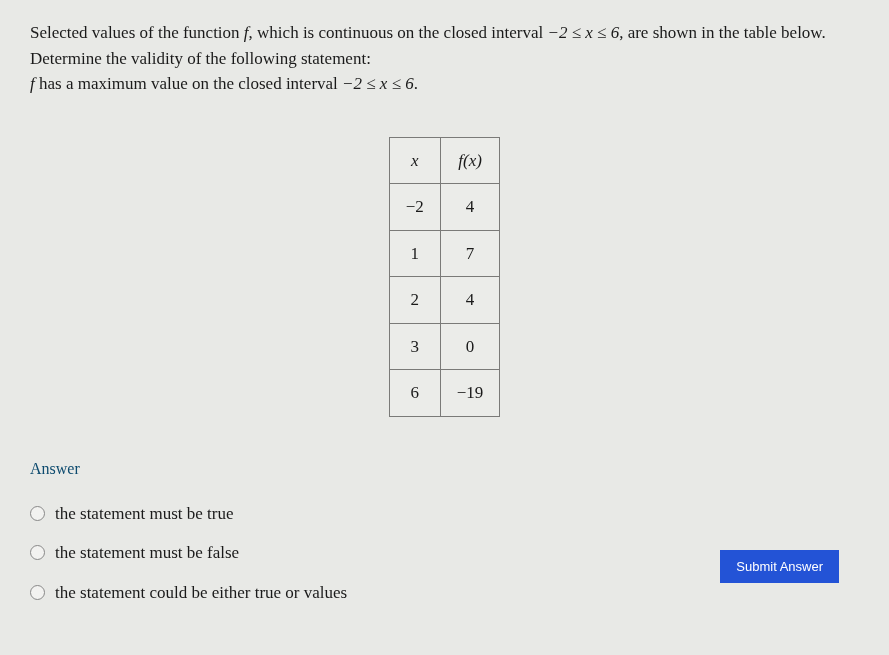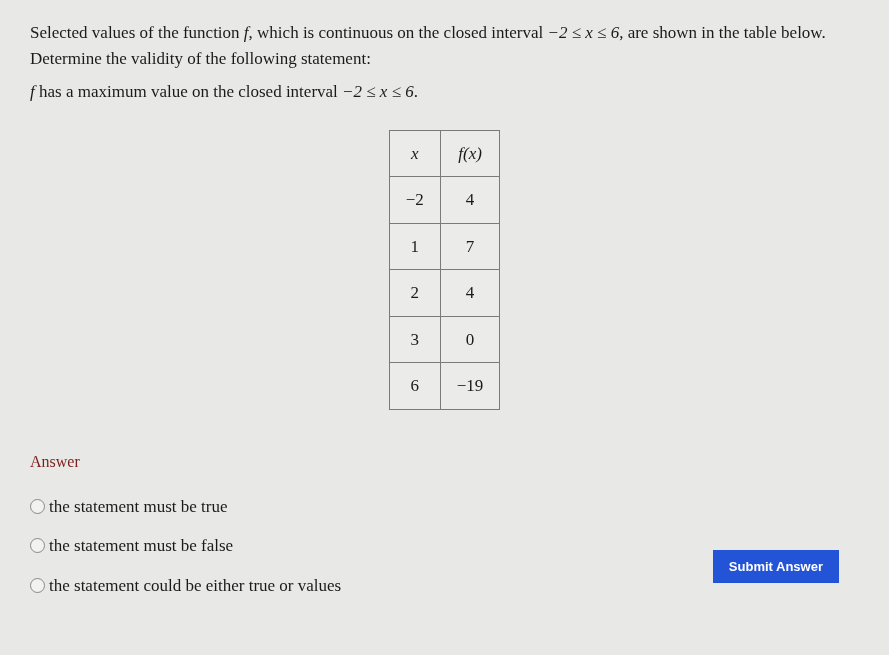--- a/index.html
+++ b/index.html
@@ -12,24 +12,24 @@
       background: #e8e9e6;
       width: 889px;
       height: 655px;
       padding: 20px 30px;
       color: #1a1a1a;
       font-size: 17px;
       line-height: 1.5;
       position: relative;
     }
     .problem-text {
-      margin-bottom: 8px;
+      margin-bottom: 0;
     }
     .statement-text {
-      margin-bottom: 25px;
+      margin-bottom: 40px;
     }
     .math-var {
       font-style: italic;
       font-family: Georgia, serif;
     }
     .table-wrap {
       display: flex;
       justify-content: center;
       margin-bottom: 40px;
     }
@@ -44,30 +44,30 @@
       font-weight: normal;
       min-width: 50px;
     }
     table.data th {
       font-weight: normal;
     }
     .answer-heading {
       font-weight: normal;
       font-size: 16px;
       margin-bottom: 20px;
-      color: #7f1d1d;
+      color: #0c4a6e;
     }
     .options {
       padding-left: 0;
     }
     .option-row {
       display: flex;
       align-items: center;
       margin-bottom: 14px;
-      gap: 4px;
+      gap: 10px;
     }
     .radio {
       width: 15px;
       height: 15px;
       border: 1.5px solid #888;
       border-radius: 50%;
       background: #f2f2f0;
       flex-shrink: 0;
       cursor: pointer;
     }
@@ -78,21 +78,20 @@
       position: absolute;
       right: 50px;
       top: 550px;
       background: #2353d6;
       color: #fff;
       border: none;
       padding: 9px 16px;
       font-size: 13px;
       font-family: Arial, sans-serif;
       cursor: pointer;
-      font-weight: bold;
     }
   </style>
 </head>
 <body>
 
 <div class="problem-text">
   <span>Selected values of the function </span><span class="math-var">f</span><span>, which is continuous on the closed interval </span><span class="math-var">−2 ≤ x ≤ 6</span><span>, are shown in the table below. Determine the validity of the following statement:</span>
 </div>
 
 <div class="statement-text">

